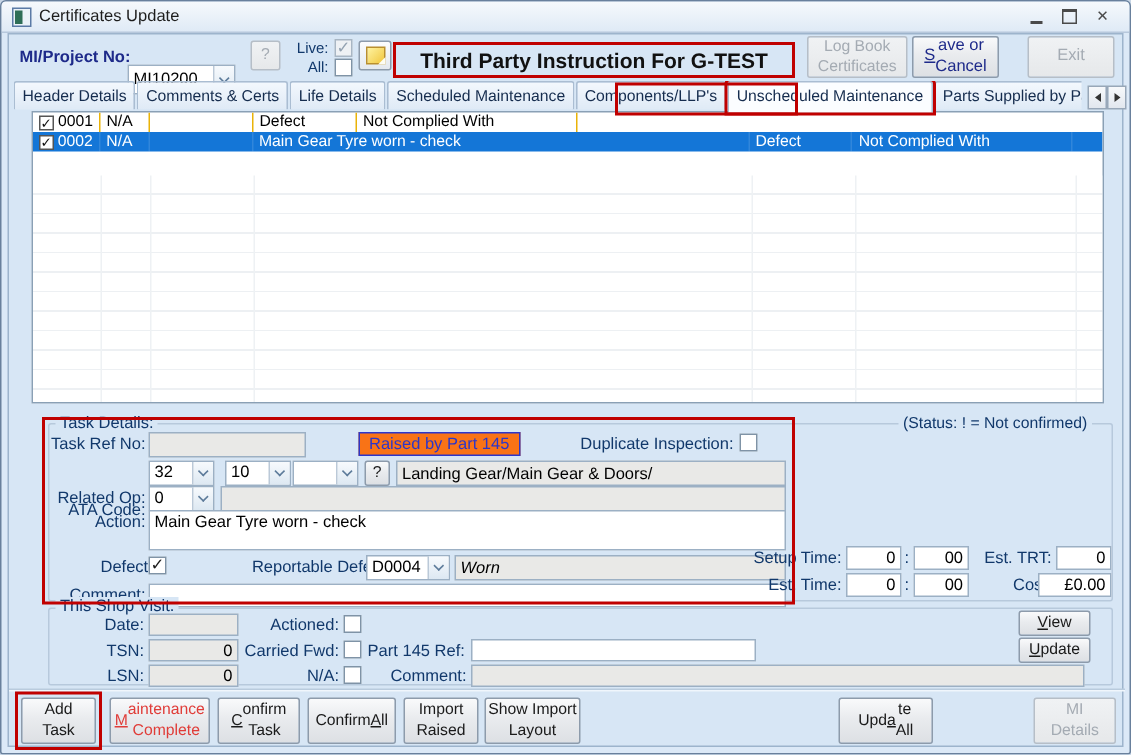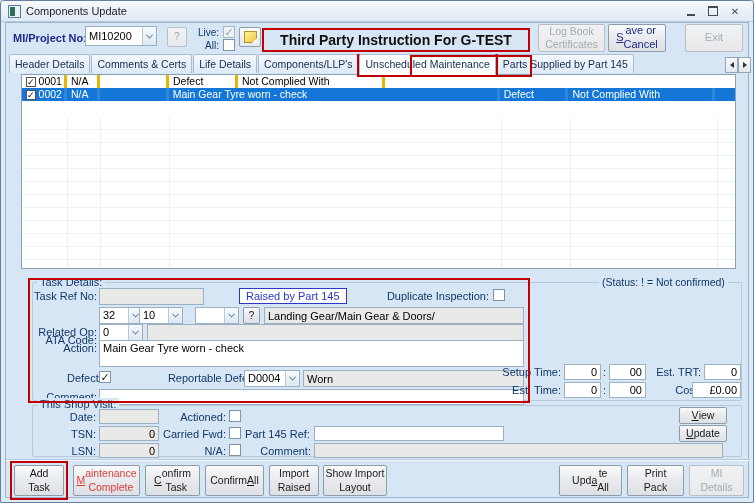--- a/index.html
+++ b/index.html
@@ -37,53 +37,53 @@
   .tabs{position:absolute;left:8px;top:53px;width:712px;height:26px;display:flex;overflow:hidden;}
   .tab{height:19px;padding:3px 5px 0;font-size:10.5px;color:#152c4e;background:linear-gradient(#f3f8fd,#dfeaf6);border:1px solid #aabdd2;border-bottom:none;border-radius:2px 2px 0 0;margin-right:1px;white-space:nowrap;cursor:default;}
   .tab.sel{background:#fbfdff;height:21px;position:relative;z-index:5;outline:2px solid #c00000;outline-offset:0;}
   .tsc{position:absolute;top:56px;width:13px;height:16px;display:flex;align-items:center;justify-content:center;background:linear-gradient(#f7f9fb,#e2e7ee);border:1px solid #98a7b8;}
   .tri-l{width:0;height:0;border-top:3px solid transparent;border-bottom:3px solid transparent;border-right:4px solid #333;}
   .tri-r{width:0;height:0;border-top:3px solid transparent;border-bottom:3px solid transparent;border-left:4px solid #333;}
   .grid{position:absolute;left:20px;top:73px;width:715px;height:195px;background:#fff;border:1px solid #8aa0b5;overflow:hidden;}
   .ghead{display:flex;height:16px;background:linear-gradient(#ffffff,#edf1f6);border-bottom:1px solid #b9c4d0;}
   .ghead .gc{border-right:1px solid #ccd4dd;font-size:10.5px;color:#1c3a63;padding:1px 4px;white-space:nowrap;overflow:hidden;}
   .grow{display:flex;height:13px;align-items:center;font-size:10.5px;color:#000;cursor:default;}
-  .grow .gc{border-right:3px solid #eab308;padding:0 4px;white-space:nowrap;overflow:hidden;height:13px;line-height:13px;}
+  .grow .gc{border-right:1px solid #eab308;padding:0 4px;white-space:nowrap;overflow:hidden;height:13px;line-height:13px;}
   .grow.sel{background:#1476d7;color:#fff;}
   .grow.sel .gc{border-right-color:rgba(255,255,255,0.12);}
   .c0{width:45px}.c1{width:33px}.c2{width:69px}.c3{width:332px}.c4{width:69px}.c5{width:147px}.c6{width:20px;border-right:none!important;}
   .gcb{display:inline-block;width:10px;height:10px;border:1px solid #555;background:#fff;font-size:9px;line-height:9px;text-align:center;color:#111;margin-right:3px;vertical-align:middle;}
   .gcb.checked::before{content:"✓";}
   .gempty{position:absolute;left:0;right:0;top:42px;bottom:0;background:repeating-linear-gradient(to bottom,#fff 0 12px,#edf0f3 12px 13px);}
   .gvl{position:absolute;top:42px;bottom:0;width:1px;background:#eef1f4;}
   .c0flex{display:flex;align-items:center;}
-  .raised{position:absolute;font-size:11px;color:#2d36c9;border:1px solid #2d36c9;background:#ffffff;padding:1px 6px;white-space:nowrap;}
+  .raised{position:absolute;font-size:11px;color:#2d36c9;border:1px solid #2d36c9;background:#f97316;padding:1px 6px;white-space:nowrap;}
   .note-btn{position:absolute;width:22px;height:20px;background:linear-gradient(#fbfcfd,#e4e9ef);border:1px solid #8d9bab;border-radius:2px;display:flex;align-items:center;justify-content:center;}
   .note{width:13px;height:12px;background:linear-gradient(135deg,#fff3a0,#f0c63e);border:1px solid #b98f2f;position:relative;}
   .note::after{content:"";position:absolute;right:-1px;bottom:-1px;border-style:solid;border-width:0 0 5px 5px;border-color:transparent transparent #fdfdf4 transparent;}
   .sep{position:absolute;left:5px;width:744px;top:458px;height:1px;background:#b9cbdd;box-shadow:0 1px 0 #f0f6fc;}
   .colon{position:absolute;font-size:11px;color:#11386b;}
 </style>
 </head>
 <body>
 
 <div class="win">
 
   <div class="titlebar">
     <span class="win-ico"></span>
-    <span class="win-title">Components Update</span>
+    <span class="win-title">Certificates Update</span>
   </div>
   <span class="wc wc-min" style="right:52px;"></span>
   <span class="wc wc-max" style="right:30px;"></span>
   <span class="wc" style="right:8px;">✕</span>
 
   <div class="client"></div>
 
   <span class="lbl" style="left:12px;top:31px;font-weight:bold;color:#1e2a8a;">MI/Project No:</span>
-  <div class="combo" style="left:84px;top:25px;width:72px;height:20px;">
+  <div class="combo" style="left:84px;top:42px;width:72px;height:20px;">
     <span class="cval" style="padding-top:3px;">MI10200</span>
     <span class="carr">
         <i class="chev"></i>
       </span>
   </div>
   <div class="btn dis" style="left:166px;top:26px;width:20px;height:20px;">?</div>
   <span class="lbl r" style="left:188px;top:26px;width:30px;font-size:10px;">Live:</span>
   <span class="cb dis checked" style="left:222px;top:25px;"></span>
   <span class="lbl r" style="left:188px;top:39px;width:30px;font-size:10px;">All:</span>
   <span class="cb" style="left:222px;top:38px;"></span>
@@ -98,20 +98,21 @@
   <div class="btn dis" style="left:537px;top:23px;width:67px;height:28px;">Log Book
 Certificates</div>
   <div class="btn navy" style="left:607px;top:23px;width:58px;height:28px;font-size:11px;"><u>S</u>ave or
 Cancel</div>
   <div class="btn dis" style="left:684px;top:23px;width:58px;height:28px;font-size:11px;">Exit</div>
 
   <div class="tabs">
     <div class="tab">Header Details</div>
     <div class="tab">Comments &amp; Certs</div>
     <div class="tab">Life Details</div>
+    <div class="tab">Scheduled Maintenance</div>
     <div class="tab">Components/LLP's</div>
     <div class="tab sel">Unscheduled Maintenance</div>
     <div class="tab">Parts Supplied by Part 145</div>
 
   </div>
   <div class="tsc" style="left:724px;">
       <span class="tri-l"></span>
     </div>
   <div class="tsc" style="left:737px;">
       <span class="tri-r"></span>
@@ -160,21 +161,21 @@
   <span class="lbl r" style="left:358px;top:289px;width:130px;">Duplicate Inspection:</span>
   <span class="cb" style="left:492px;top:288px;"></span>
 
   <span class="lbl r" style="left:30px;top:308px;width:66px;margin-top:25px;">ATA Code:</span>
   <div class="combo" style="left:98px;top:306px;width:44px;">
       <span class="cval">32</span>
       <span class="carr">
         <i class="chev"></i>
       </span>
     </div>
-  <div class="combo" style="left:138px;top:306px;width:44px;">
+  <div class="combo" style="left:149px;top:306px;width:44px;">
       <span class="cval">10</span>
       <span class="carr">
         <i class="chev"></i>
       </span>
     </div>
   <div class="combo" style="left:194px;top:306px;width:44px;">
       <span class="cval"></span>
       <span class="carr">
         <i class="chev"></i>
       </span>
@@ -196,21 +197,21 @@
 
   <span class="lbl r" style="left:30px;top:371px;width:66px;padding-left:36px;">Defect:</span>
   <span class="cb checked" style="left:98px;top:370px;"></span>
   <span class="lbl r" style="left:115px;top:371px;width:125px;margin-left:48px;">Reportable Defect Code:</span>
   <div class="combo" style="left:243px;top:369px;width:56px;">
       <span class="cval">D0004</span>
       <span class="carr">
         <i class="chev"></i>
       </span>
     </div>
-  <input class="fld gray" style="left: 302px; top: 369px; width: 221px;" readonly="" value="Worn">
+  <input class="fld gray" style="left: 302px; top: 369px; width: 221px; font-style: italic;" readonly="" value="Worn">
 
   <span class="lbl r" style="left:30px;top:390px;width:66px;">Comment:</span>
   <input class="fld" style="left: 98px; top: 388px; width: 425px; height: 16px;" value="">
 
   <span class="lbl r" style="left:495px;top:365px;width:65px;">Setup Time:</span>
   <input class="fld num" style="left: 563px; top: 363px; width: 37px; height: 16px;" value="0">
   <span class="colon" style="left:602px;top:365px;">:</span>
   <input class="fld num" style="left: 608px; top: 363px; width: 37px; height: 16px;" value="00">
   <span class="lbl r" style="left:645px;top:365px;width:55px;">Est. TRT:</span>
   <input class="fld num" style="left: 703px; top: 363px; width: 37px; height: 16px;" value="0">
@@ -257,19 +258,17 @@
 Complete</div>
   <div class="btn" style="left:144px;top:464px;width:55px;height:31px;"><u>C</u>onfirm
 Task</div>
   <div class="btn" style="left:204px;top:464px;width:59px;height:31px;">Confirm <u>A</u>ll</div>
   <div class="btn" style="left:268px;top:464px;width:50px;height:31px;">Import
 Raised</div>
   <div class="btn" style="left:322px;top:464px;width:64px;height:31px;">Show Import
 Layout</div>
   <div class="btn" style="left:558px;top:464px;width:63px;height:31px;">Upd<u>a</u>te
 All</div>
-  <div class="btn" style="left:626px;top:464px;width:57px;height:31px;">Print
-Pack</div>
   <div class="btn dis" style="left:688px;top:464px;width:55px;height:31px;">MI
 Details</div>
 
   <div class="redbox" style="left:409px;top:54px;width:122px;height:22px;"></div>
 </div>
 
 </body></html>

